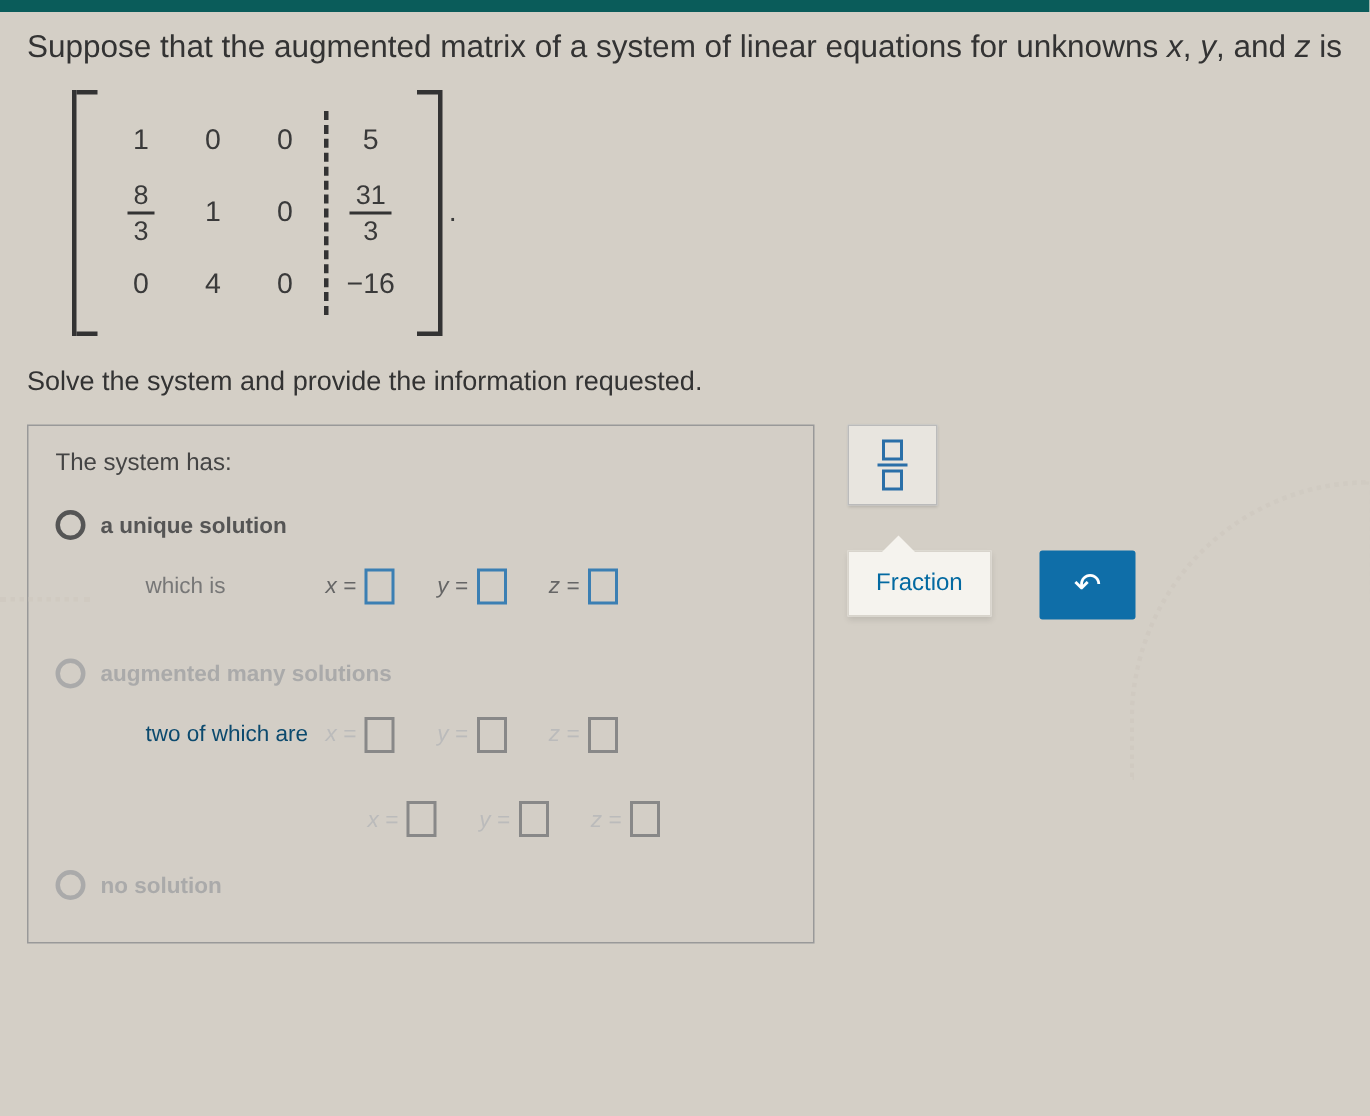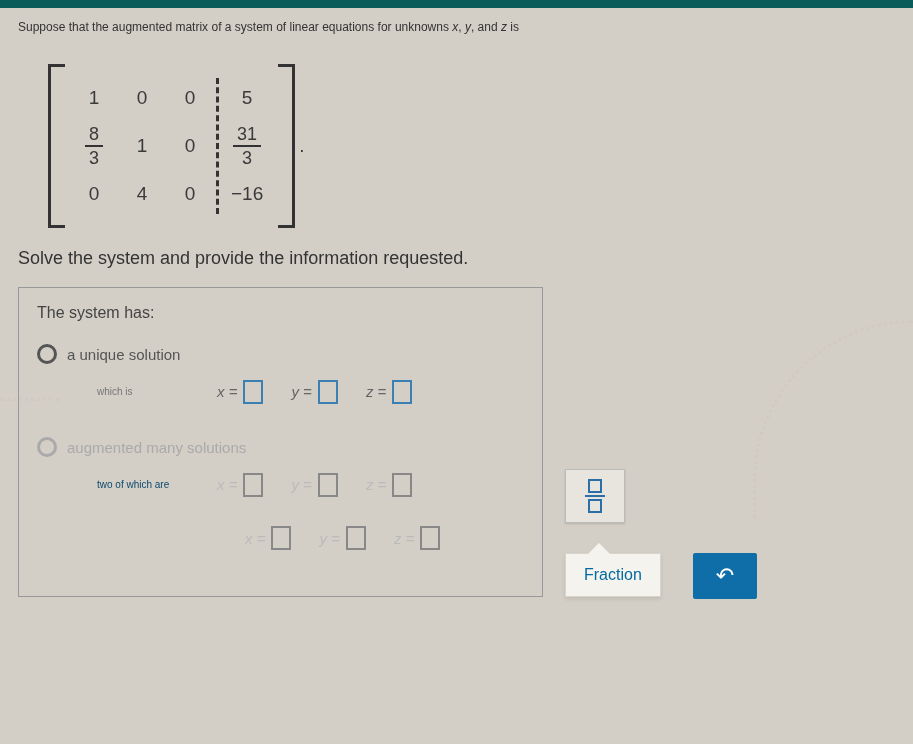--- a/index.html
+++ b/index.html
@@ -6,53 +6,53 @@
     body {
       margin: 0;
       padding: 20px 18px;
       font-family: Arial, Helvetica, sans-serif;
       background: #d4cfc6;
       color: #3a3a3a;
       width: 913px;
       height: 744px;
       position: relative;
     }
-    .question-text { font-size: 12px; margin-bottom: 24px; font-weight: 500; color: #333; }
+    .question-text { font-size: 21px; margin-bottom: 10px; font-weight: 500; color: #333; }
     .question-text em { font-style: italic; }
     .matrix-wrap { display: inline-flex; align-items: stretch; margin: 6px 0 14px 30px; }
     .bracket { width: 14px; position: relative; }
     .bracket::before, .bracket::after { content:""; position:absolute; width:14px; height:3px; background:#333; }
     .bracket-left { border-left:3px solid #333; }
     .bracket-left::before { top:0; left:0; }
     .bracket-left::after { bottom:0; left:0; }
     .bracket-right { border-right:3px solid #333; }
     .bracket-right::before { top:0; right:0; }
     .bracket-right::after { bottom:0; right:0; }
     .matrix-body { display:flex; align-items:stretch; padding: 10px 8px; }
     .mcol { display:flex; flex-direction:column; justify-content:space-around; padding: 0 10px; }
     .mcell { font-size:19px; height:48px; display:flex; align-items:center; justify-content:center; min-width:28px; }
     .divider-col { border-left: 3px dashed #333; margin: 4px 2px; }
     .frac { display:inline-flex; flex-direction:column; align-items:center; font-size:18px; line-height:1; }
     .frac .num { border-bottom:2px solid #333; padding:0 4px 2px; }
     .frac .den { padding-top:2px; }
     .dot { font-size:19px; margin-left:4px; align-self:center; }
     .instruction { font-size:18px; margin: 6px 0 18px 0; color:#333; font-weight:500;}
     
-    .main-row { display:flex; gap:22px; align-items:flex-end; }
+    .main-row { display:flex; gap:22px; align-items:flex-start; }
     
     .answer-panel { border:1px solid #999; padding:16px 18px 24px; width:525px; background:rgba(210,205,198,0.3); }
     .panel-title { font-size:16px; color:#444; margin-bottom:22px; }
     
     .option-row { display:flex; align-items:center; gap:10px; margin-bottom:4px; }
     .radio { width:20px; height:20px; border:3px solid #555; border-radius:50%; flex-shrink:0; }
     .radio.dim { border-color:#aaa; }
-    .opt-label { font-size:15px; color:#555; }
+    .opt-label { font-size:15px; color:#555;font-weight:bold; }
     .opt-label.dim { color:#aaa; }
     
-    .sub-label { font-size:10px; color:#777; margin:18px 0 18px 60px; display:inline-block; width:120px;}
+    .sub-label { font-size:15px; color:#777; margin:18px 0 18px 60px; display:inline-block; width:120px;}
     .sub-label.dim { color:#0c4a6e; }
     .eq-group { display:flex; gap:28px; }
     .eq-item { display:flex; align-items:center; gap:6px; font-size:15px; color:#666; font-style:italic; }
     .eq-item.dim { color:#bbb; }
     .input-box { width:20px; height:24px; border:2px solid #3b7fb3; background:transparent; }
     .eq-item.dim .input-box { border-color:#888; }
     
     .indent-row { display:flex; align-items:center; }
     .eq-row-standalone { margin-left: 208px; display:flex; gap:28px; margin-top: 18px; margin-bottom: 22px;}
     
@@ -183,20 +183,24 @@
       <div class="eq-item dim">
           <span>y =</span>
           <span class="input-box"></span>
         </div>
       <div class="eq-item dim">
           <span>z =</span>
           <span class="input-box"></span>
         </div>
     </div>
 
+    <div class="option-row">
+      <div class="radio dim"></div>
+      <div class="opt-label dim">no solution</div>
+    </div>
   </div>
 
   <div class="helper-panel">
     <div class="helper-btn">
       <div class="mini-frac">
         <div class="sq"></div>
           <div class="bar"></div>
           <div class="sq"></div>
       </div>
     </div>

